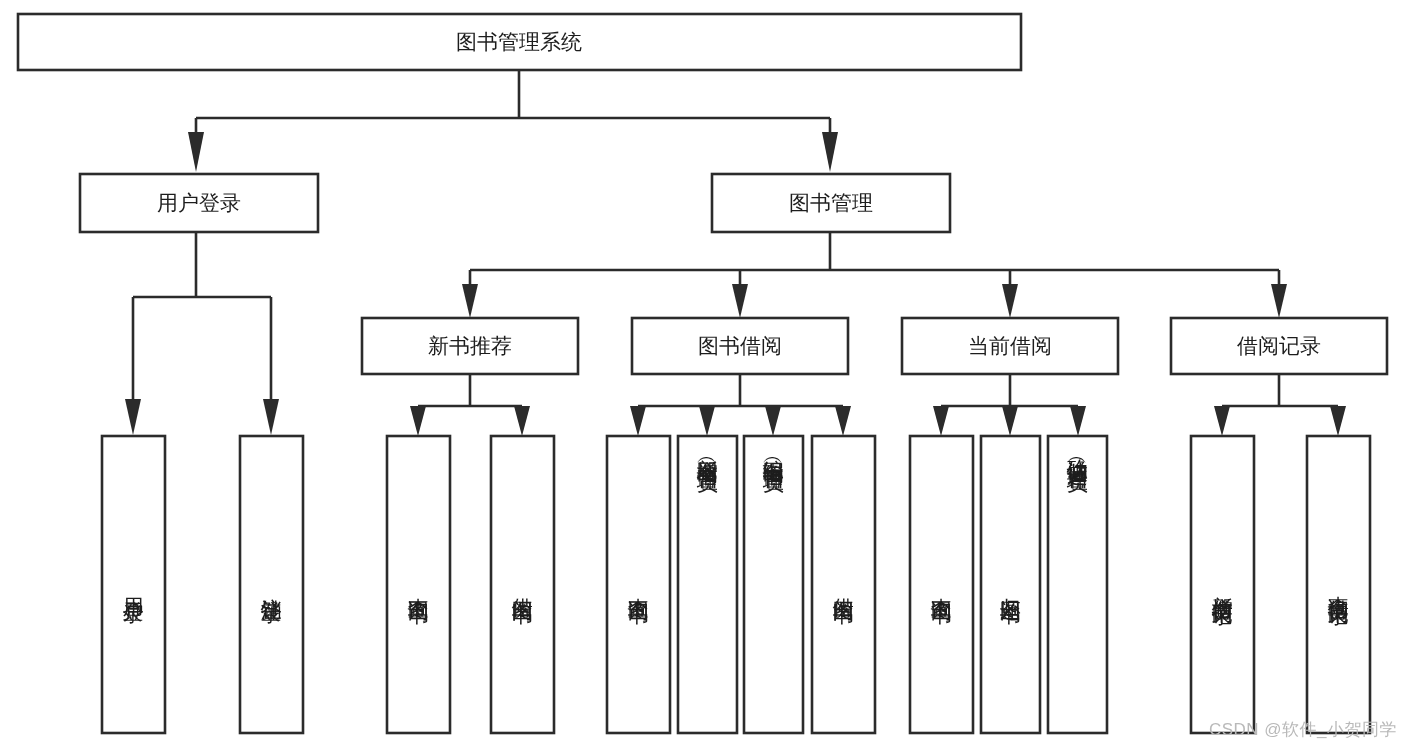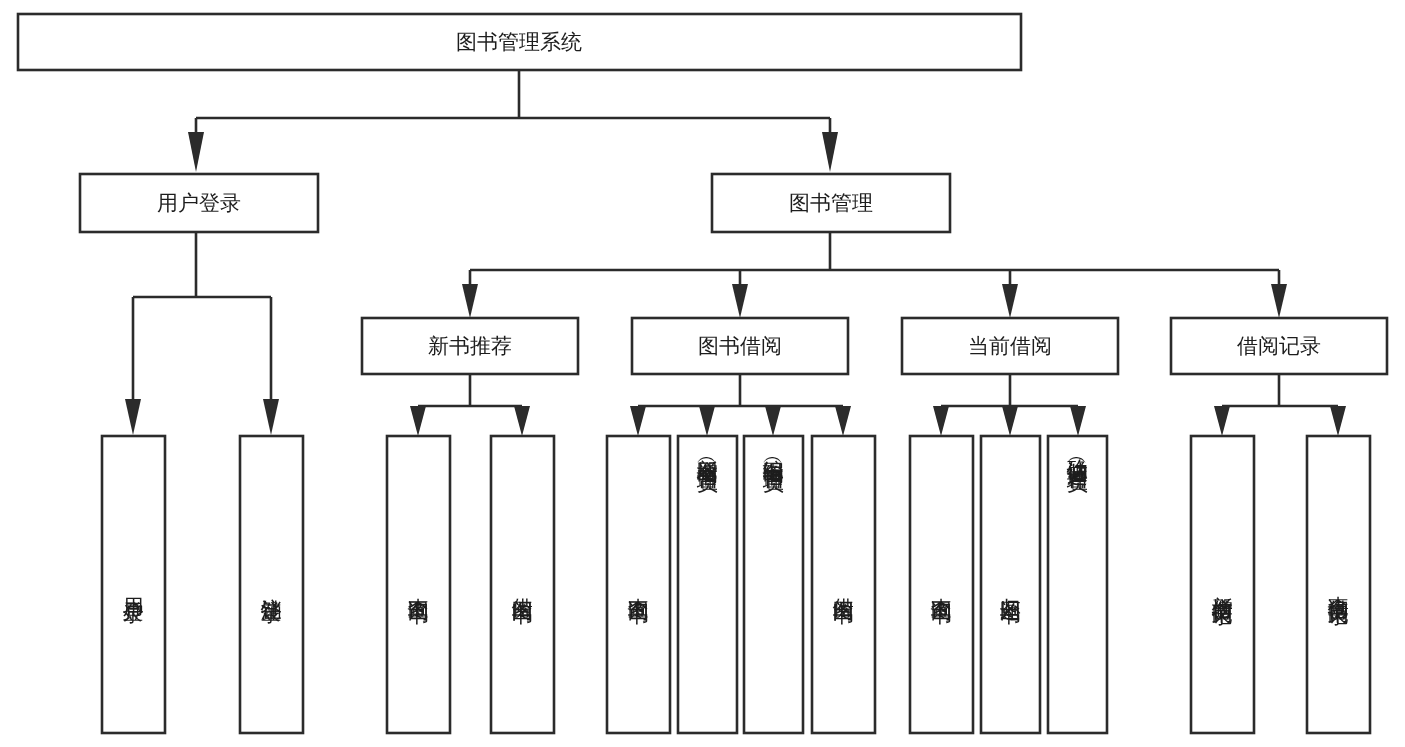--- a/index.html
+++ b/index.html
@@ -244,14 +244,15 @@
     <span class="leaf-label" style="margin-top:6px;">确认归还（管理员）</span>
   </div>
 
   <div class="leaf-label-wrap" style="left:1191px; top:436px; width:63px; height:297px;">
     <span class="leaf-label">新增借阅记录</span>
   </div>
   <div class="leaf-label-wrap" style="left:1307px; top:436px; width:63px; height:297px;">
     <span class="leaf-label">查询借阅记录</span>
   </div>
 
+  <div id="watermark">CSDN @软件_小贺同学</div>
 
 </div>
 
 </body></html>

